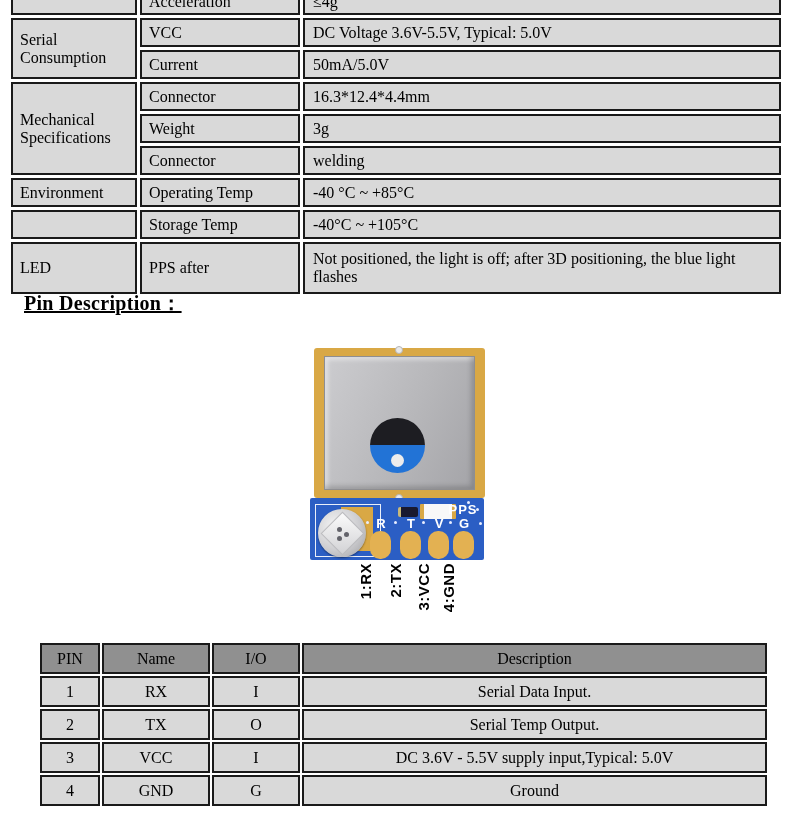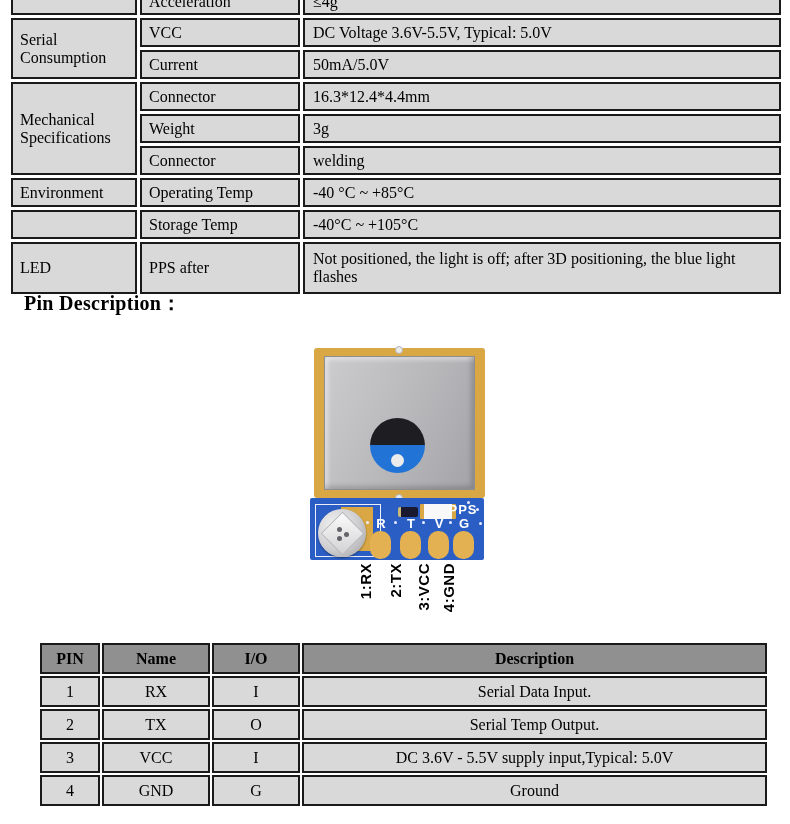--- a/index.html
+++ b/index.html
@@ -23,20 +23,21 @@
   }
   table.spec tr.r-cut td{height:21px;}
   table.spec tr.r-led td{height:46px;}
   table.spec td.val{padding-left:8px;}
 
   
   .heading{
     position:absolute;left:24px;top:290px;
     font-weight:bold;font-size:20px;letter-spacing:.3px;
     font-family:"Liberation Serif", serif;
+    text-decoration:underline;
   }
 
   
   .module{position:absolute;left:310px;top:347px;width:176px;height:280px;}
   .module *{position:absolute;}
   .ant-frame{left:4px;top:1px;width:171px;height:150px;background:var(--gold,#d9a845);border-radius:3px;}
   .ant-ceramic{
     inset:8px 10px;background:linear-gradient(115deg,#cccccf 0%,#b7b7ba 55%,#a4a4a8 100%);
     border:1px solid #8e8e91;
     box-shadow:inset -3px -3px 5px rgba(0,0,0,.18), inset 3px 3px 4px rgba(255,255,255,.45);
@@ -83,21 +84,21 @@
   
   .pin-wrap{position:absolute;left:38px;top:641px;width:731px;}
   table.pin{
     border-collapse:separate;border-spacing:2px;width:100%;table-layout:fixed;
     font-size:16px;text-align:center;
   }
   table.pin th, table.pin td{
     border:2px solid var(--table-border,#1a1a1a);height:27px;vertical-align:middle;
     overflow:hidden;padding:0 2px;
   }
-  table.pin th{background:var(--header-bg,#909090);font-weight:bold;}
+  table.pin th{background:var(--header-bg,#909090);font-weight:normal;}
   table.pin td{background:var(--cell-bg,#d9d9d9);}
 </style>
 </head>
 <body style="--cell-bg: #d9d9d9; --header-bg: #909090; --table-border: #1a1a1a;">
 
 <div class="spec-wrap">
   <table class="spec">
     <colgroup>
         <col style="width:126px">
         <col style="width:160px">

